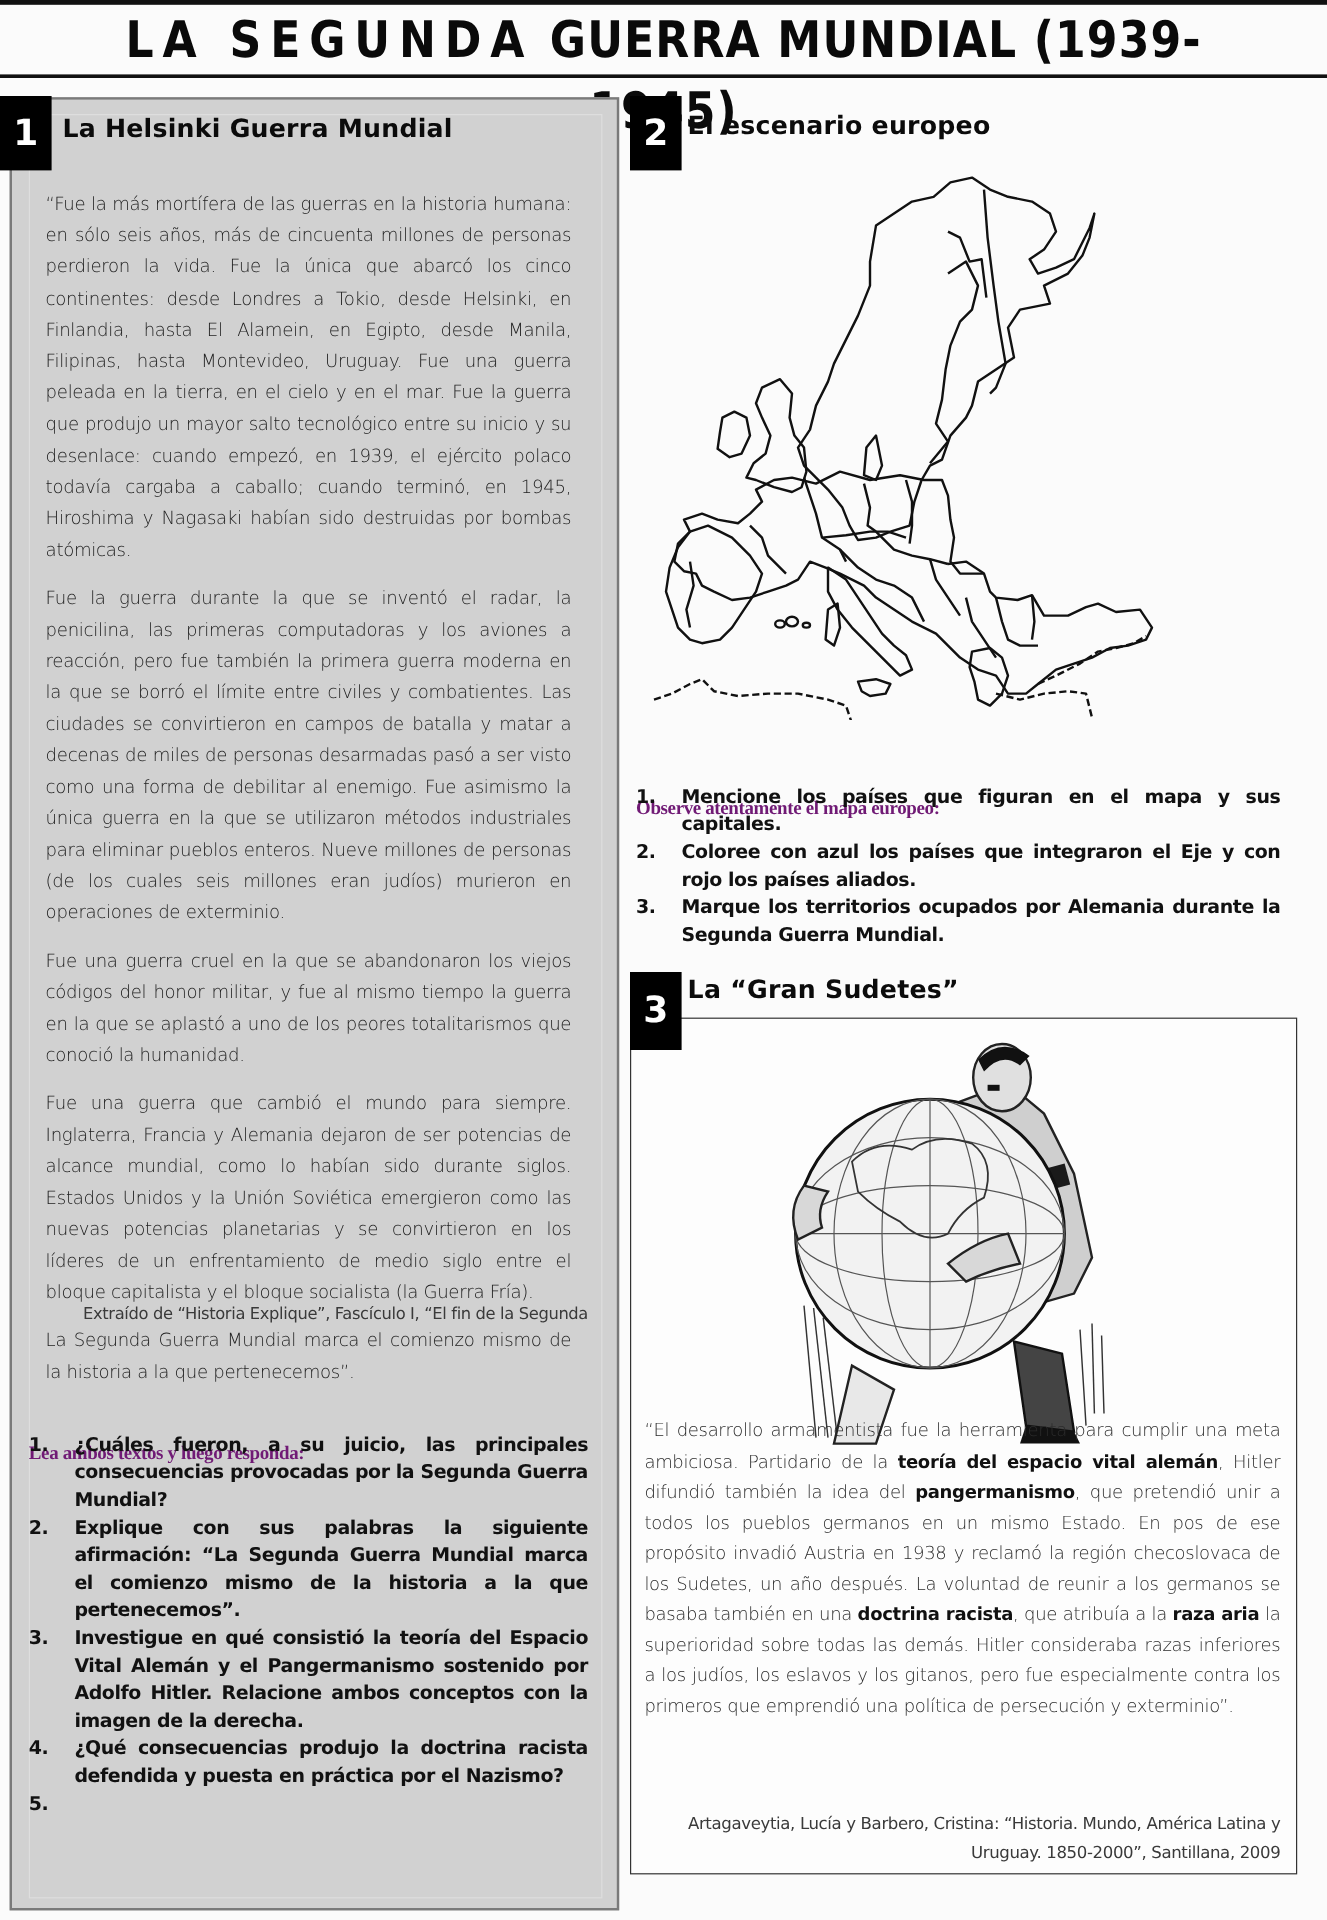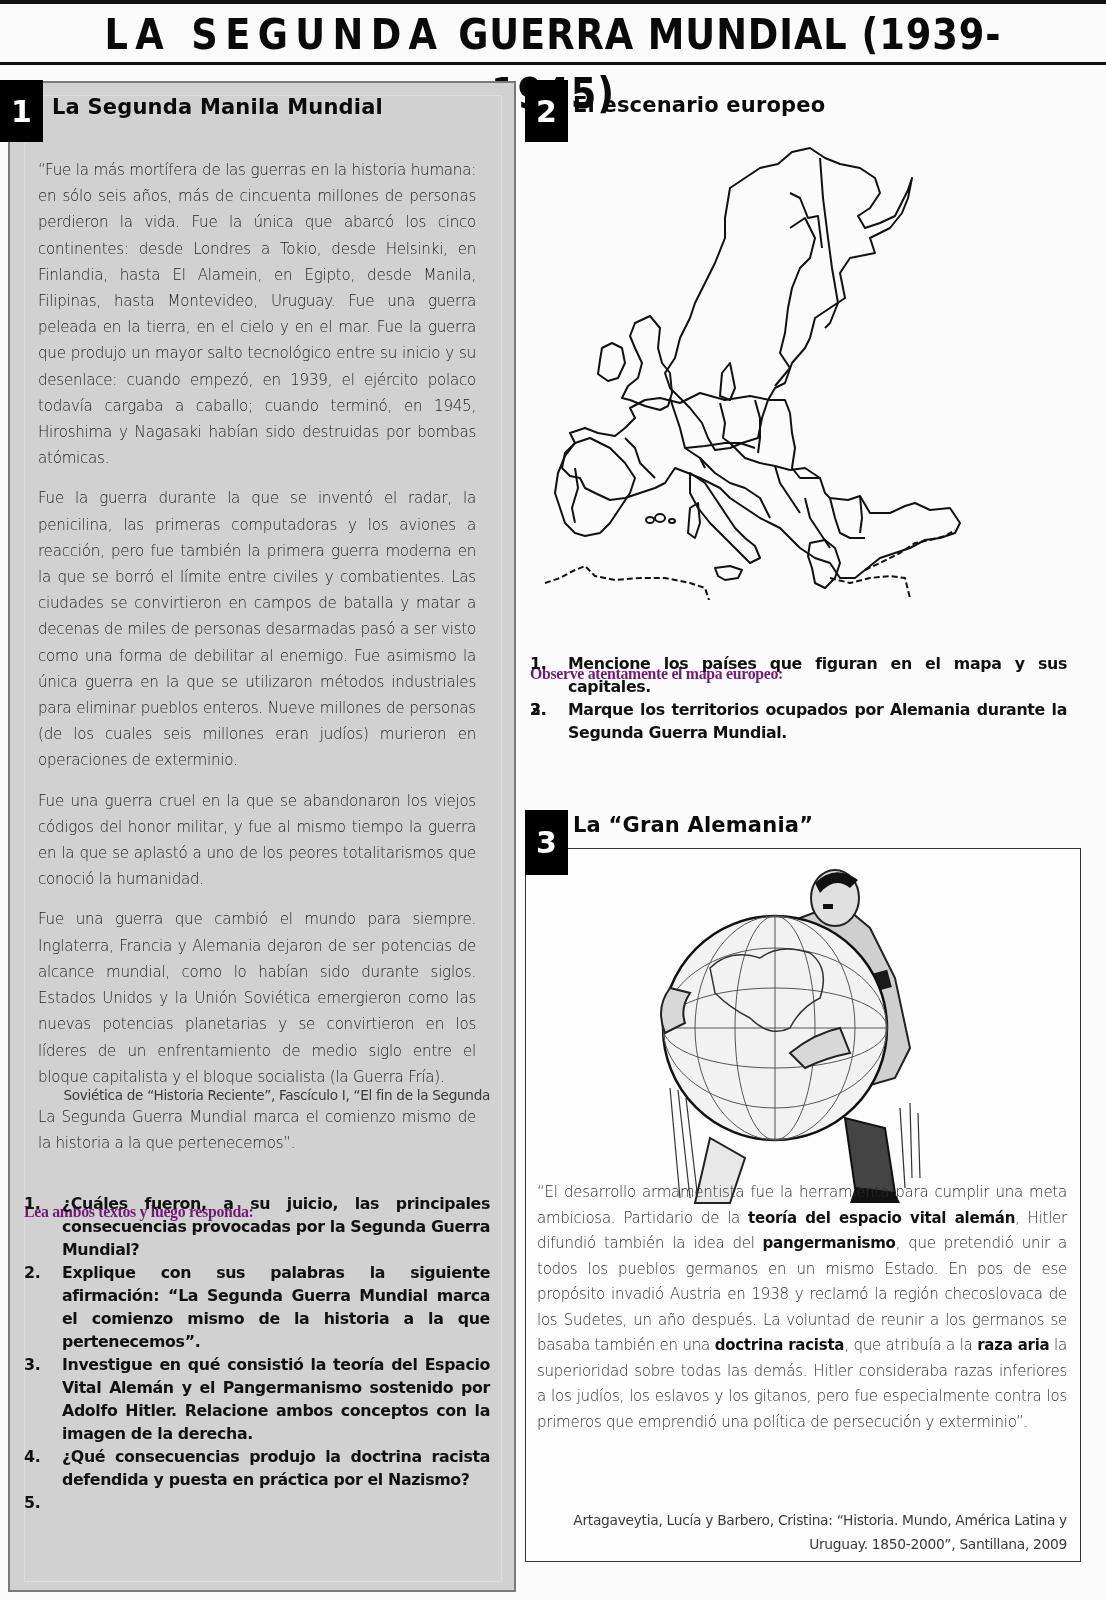--- a/index.html
+++ b/index.html
@@ -85,32 +85,32 @@
 <h1 class="page-title">
   <span class="spaced">LA SEGUNDA</span>
   <span>GUERRA MUNDIAL (1939-1945)</span>
 </h1>
 <div class="rule bottom"></div>
 
 <section class="sec1">
   <div class="inner"></div>
 </section>
 <div class="num-box" style="left:0;top:80px;">1</div>
-<h2 class="sec-heading" style="left:52px;top:95px;">La Segunda Manila Mundial</h2>
+<h2 class="sec-heading" style="left:52px;top:95px;">La Helsinki Guerra Mundial</h2>
 
 <div class="body-text" style="left:24px;top:143px;width:466px;">
   <p>“Fue la más mortífera de las guerras en la historia humana: en sólo seis años, más de cincuenta millones de personas perdieron la vida. Fue la única que abarcó los cinco continentes: desde Londres a Tokio, desde Helsinki, en Finlandia, hasta El Alamein, en Egipto, desde Manila, Filipinas, hasta Montevideo, Uruguay. Fue una guerra peleada en la tierra, en el cielo y en el mar. Fue la guerra que produjo un mayor salto tecnológico entre su inicio y su desenlace: cuando empezó, en 1939, el ejército polaco todavía cargaba a caballo; cuando terminó, en 1945, Hiroshima y Nagasaki habían sido destruidas por bombas atómicas.</p>
   <p>Fue la guerra durante la que se inventó el radar, la penicilina, las primeras computadoras y los aviones a reacción, pero fue también la primera guerra moderna en la que se borró el límite entre civiles y combatientes. Las ciudades se convirtieron en campos de batalla y matar a decenas de miles de personas desarmadas pasó a ser visto como una forma de debilitar al enemigo. Fue asimismo la única guerra en la que se utilizaron métodos industriales para eliminar pueblos enteros. Nueve millones de personas (de los cuales seis millones eran judíos) murieron en operaciones de exterminio.</p>
   <p>Fue una guerra cruel en la que se abandonaron los viejos códigos del honor militar, y fue al mismo tiempo la guerra en la que se aplastó a uno de los peores totalitarismos que conoció la humanidad.</p>
   <p>Fue una guerra que cambió el mundo para siempre. Inglaterra, Francia y Alemania dejaron de ser potencias de alcance mundial, como lo habían sido durante siglos. Estados Unidos y la Unión Soviética emergieron como las nuevas potencias planetarias y se convirtieron en los líderes de un enfrentamiento de medio siglo entre el bloque capitalista y el bloque socialista (la Guerra Fría).</p>
   <p>La Segunda Guerra Mundial marca el comienzo mismo de la historia a la que pertenecemos”.</p>
 </div>
 
 <div class="source" style="left:24px;top:1083px;width:466px;">
-  <div>Soviética de “Historia Reciente”, Fascículo I, “El fin de la Segunda</div>
+  <div>Extraído de “Historia Explique”, Fascículo I, “El fin de la Segunda</div>
 </div>
 
 <div class="prompt" style="left:24px;top:1156px;">Lea ambos textos y luego responda:</div>
 
 <ol class="qlist" style="left:24px;top:1192px;width:466px;">
   <li><span class="qn">1.</span><span>¿Cuáles fueron, a su juicio, las principales consecuencias provocadas por la Segunda Guerra Mundial?</span></li>
   <li><span class="qn">2.</span><span>Explique con sus palabras la siguiente afirmación: “La Segunda Guerra Mundial marca el comienzo mismo de la historia a la que pertenecemos”.</span></li>
   <li><span class="qn">3.</span><span>Investigue en qué consistió la teoría del Espacio Vital Alemán y el Pangermanismo sostenido por Adolfo Hitler. Relacione ambos conceptos con la imagen de la derecha.</span></li>
   <li><span class="qn">4.</span><span>¿Qué consecuencias produjo la doctrina racista defendida y puesta en práctica por el Nazismo?</span></li>
   <li><span class="qn">5.</span></li>
@@ -163,27 +163,27 @@
 
     <path d="M15 445 L30 440 L45 432 L55 428 L65 438 L85 442 L110 440 L135 440 L160 445 L175 450 L180 465" stroke-dasharray="6 3"></path>
     <path d="M300 440 L320 445 L340 440 L360 438 L375 440 L380 460" stroke-dasharray="6 3"></path>
     <path d="M335 432 L350 425 L370 415 L385 405 L400 402 L415 398 L425 392" stroke-dasharray="6 3"></path>
   </svg>
 </div>
 
 <div class="prompt" style="left:530px;top:618px;font-weight:600;">Observe atentamente el mapa europeo:</div>
 <ol class="qlist" style="left:530px;top:652px;width:537px;">
   <li><span class="qn">1.</span><span>Mencione los países que figuran en el mapa y sus capitales.</span></li>
-  <li><span class="qn">2.</span></li>
+  <li><span class="qn">2.</span><span>Coloree con azul los países que integraron el Eje y con rojo los países aliados.</span></li>
   <li><span class="qn">3.</span><span>Marque los territorios ocupados por Alemania durante la Segunda Guerra Mundial.</span></li>
 </ol>
 
 <div class="sec3"></div>
 <div class="num-box" style="left:525px;top:810px;height:65px;">3</div>
-<h2 class="sec-heading" style="left:573px;top:813px;">La “Gran Alemania”</h2>
+<h2 class="sec-heading" style="left:573px;top:813px;">La “Gran Sudetes”</h2>
 
 <div class="cartoon" title="Caricatura de Hitler abrazando el globo terráqueo">
   <svg viewBox="0 0 340 350" width="340" height="350">
 
     <g stroke="#333" stroke-width="1.2">
       <path d="M30 230 L40 340"></path>
         <path d="M38 232 L50 340"></path>
         <path d="M46 240 L58 342"></path>
       <path d="M260 250 L265 330"></path>
         <path d="M270 245 L272 320"></path>

